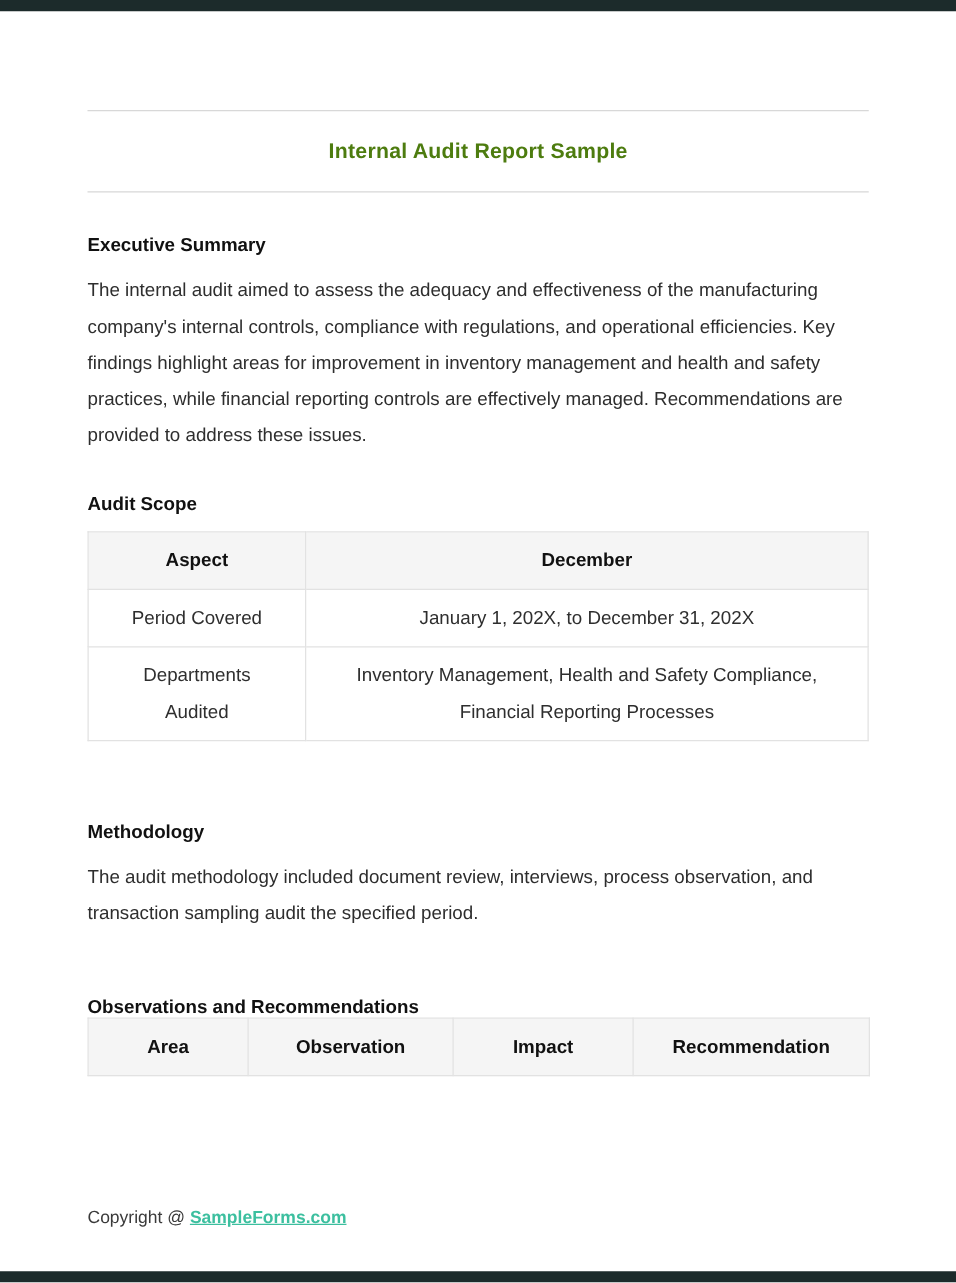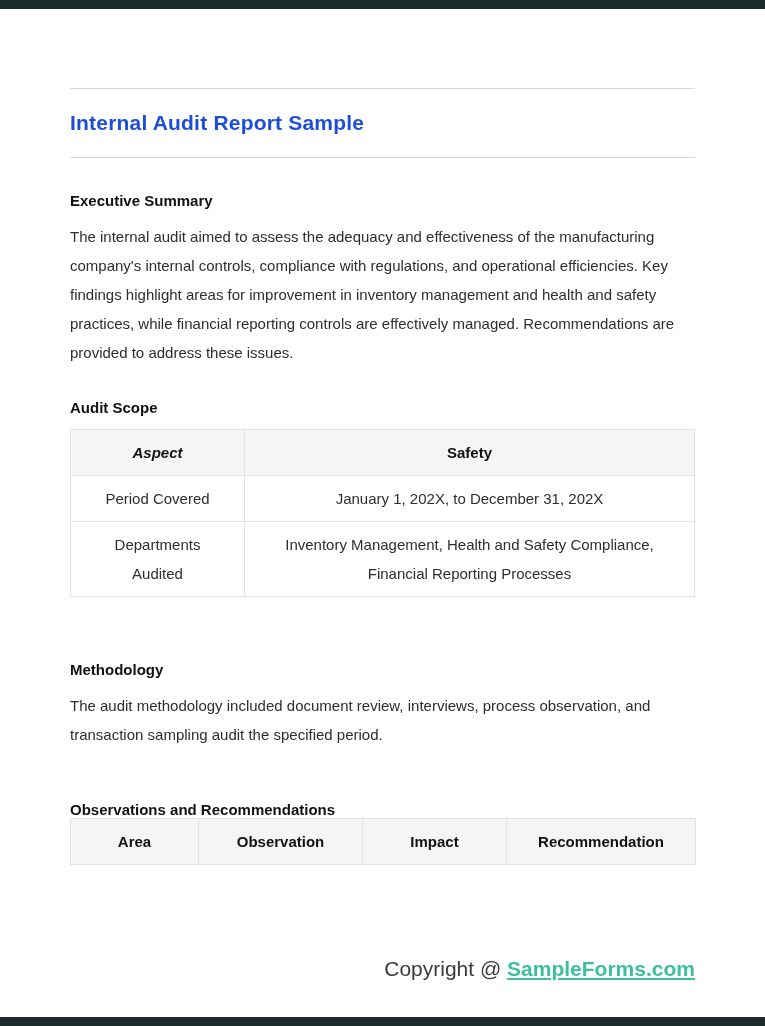--- a/index.html
+++ b/index.html
@@ -37,23 +37,24 @@
     padding: 0 70px;
     min-height: 0;
   }
   .rule {
     border: none;
     border-top: 1px solid #d8d8d8;
     width: 100%;
   }
   .rule-top { margin-top: 79px; }
   .doc-title {
-    font-size: 21px;
+    text-align: center;
+    font-size: 17px;
     font-weight: 700;
-    color: #1d4ed8;
+    color: #4d7c0f;
     padding: 22px 0;
     letter-spacing: 0.2px;
   }
   h2.section-heading {
     font-size: 15px;
     font-weight: 700;
     color: #111;
   }
   .h-exec { margin-top: 34px; margin-bottom: 13px; }
   .h-scope { margin-top: 32px; margin-bottom: 13px; }
@@ -81,31 +82,30 @@
     font-weight: 700;
     color: #111;
     text-align: center;
     height: 46px;
     padding: 8px 6px;
   }
   td {
     padding: 8px 20px;
     text-align: center;
   }
-  .scope-table .col-aspect { width: 174px; font-style: italic; }
+  .scope-table .col-aspect { width: 174px; }
   .scope-table tbody tr.row-short td { height: 45px; }
   .obs-table .col-area { width: 128px; }
   .obs-table .col-observation { width: 164px; }
   .obs-table .col-impact { width: 144px; margin-left: 27px; }
   .obs-table .col-recommendation { width: 189px; }
   .footer {
     margin-top: auto;
     margin-bottom: 36px;
-    text-align: right;
-    font-size: 21px;
+    font-size: 14px;
     color: #3a3a3a;
   }
   .brand-link {
     color: var(--accent);
     font-weight: 700;
     text-decoration: underline;
     cursor: pointer;
   }
 </style>
 </head>
@@ -120,21 +120,21 @@
     <hr class="rule">
 
     <h2 class="section-heading h-exec">Executive Summary</h2>
     <p class="body-text">The internal audit aimed to assess the adequacy and effectiveness of the manufacturing company's internal controls, compliance with regulations, and operational efficiencies. Key findings highlight areas for improvement in inventory management and health and safety practices, while financial reporting controls are effectively managed. Recommendations are provided to address these issues.</p>
 
     <h2 class="section-heading h-scope">Audit Scope</h2>
     <table class="scope-table">
       <thead>
         <tr>
           <th class="col-aspect">Aspect</th>
-          <th>Safety</th>
+          <th>December</th>
         </tr>
       </thead>
       <tbody>
         <tr class="row-short">
           <td>Period Covered</td>
           <td>January 1, 202X, to December 31, 202X</td>
         </tr>
         <tr>
           <td>Departments Audited</td>
           <td>Inventory Management, Health and Safety Compliance, Financial Reporting Processes</td>

